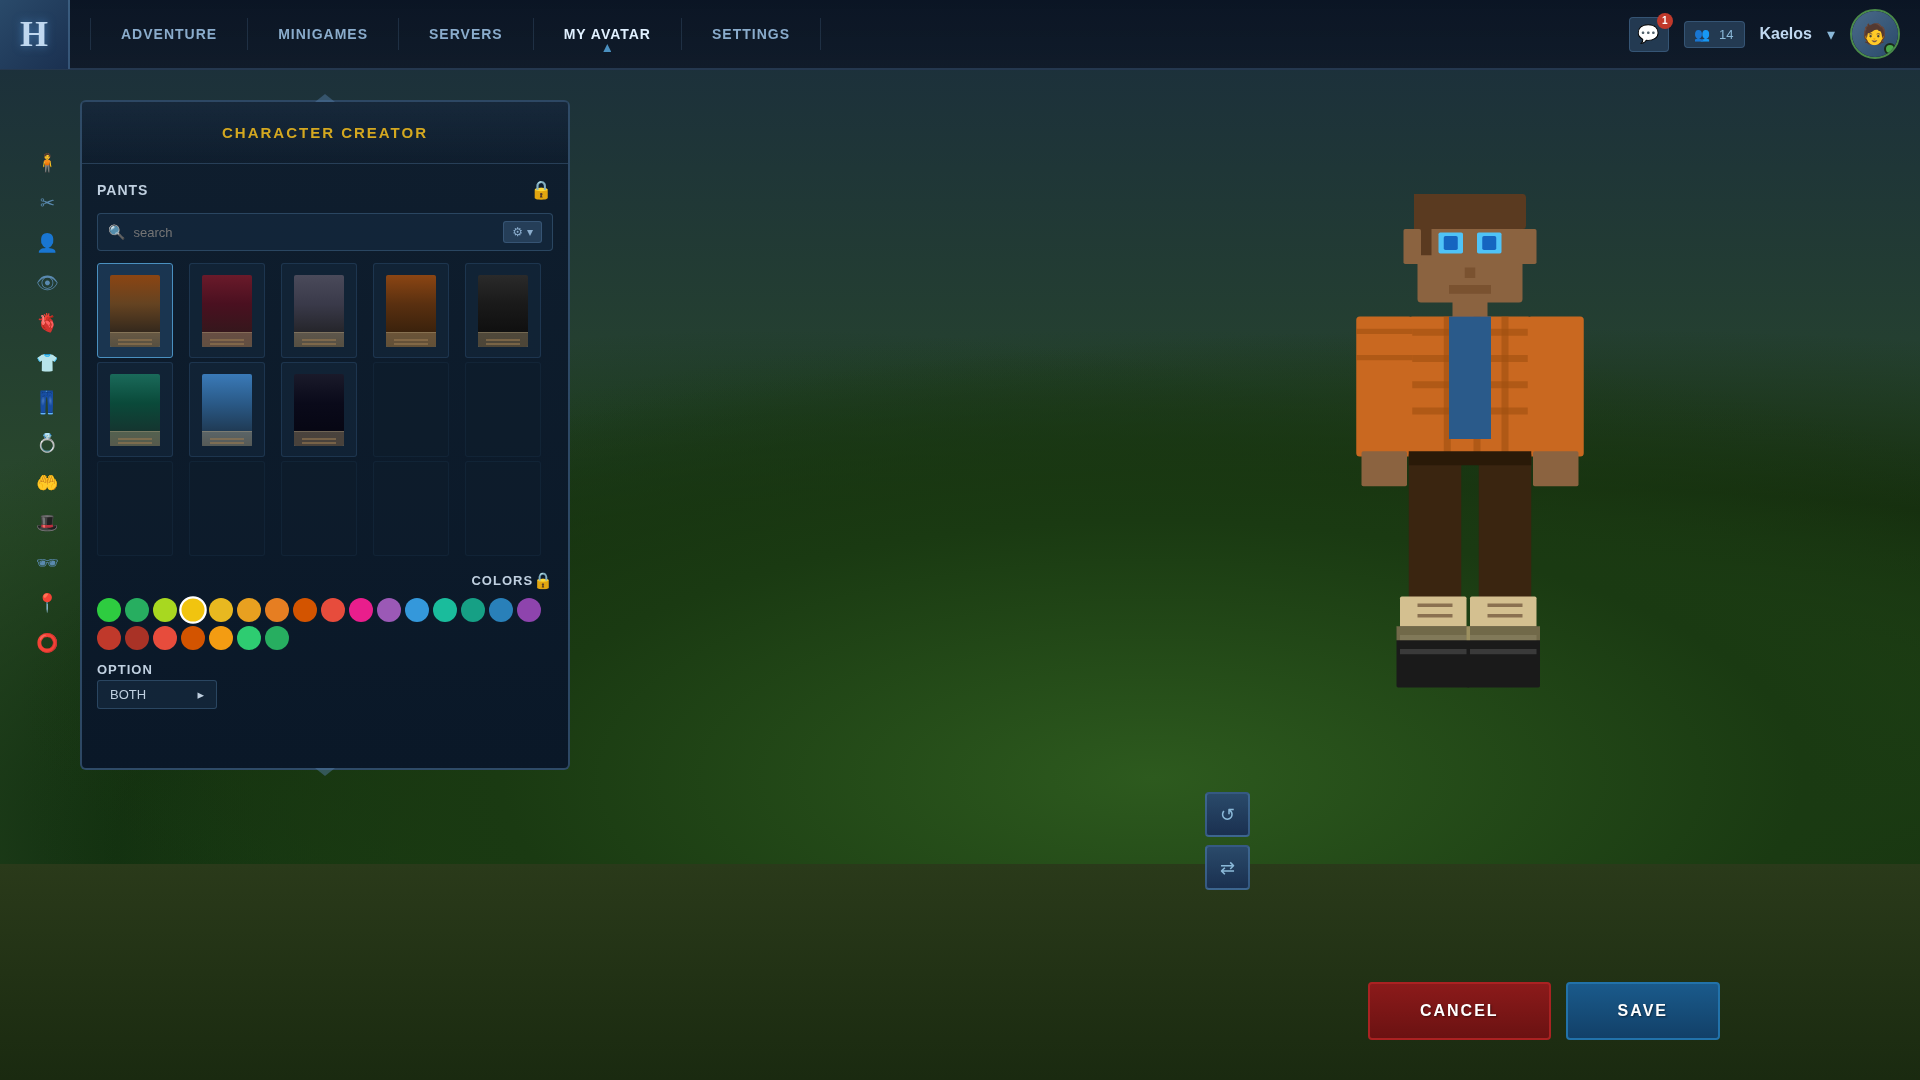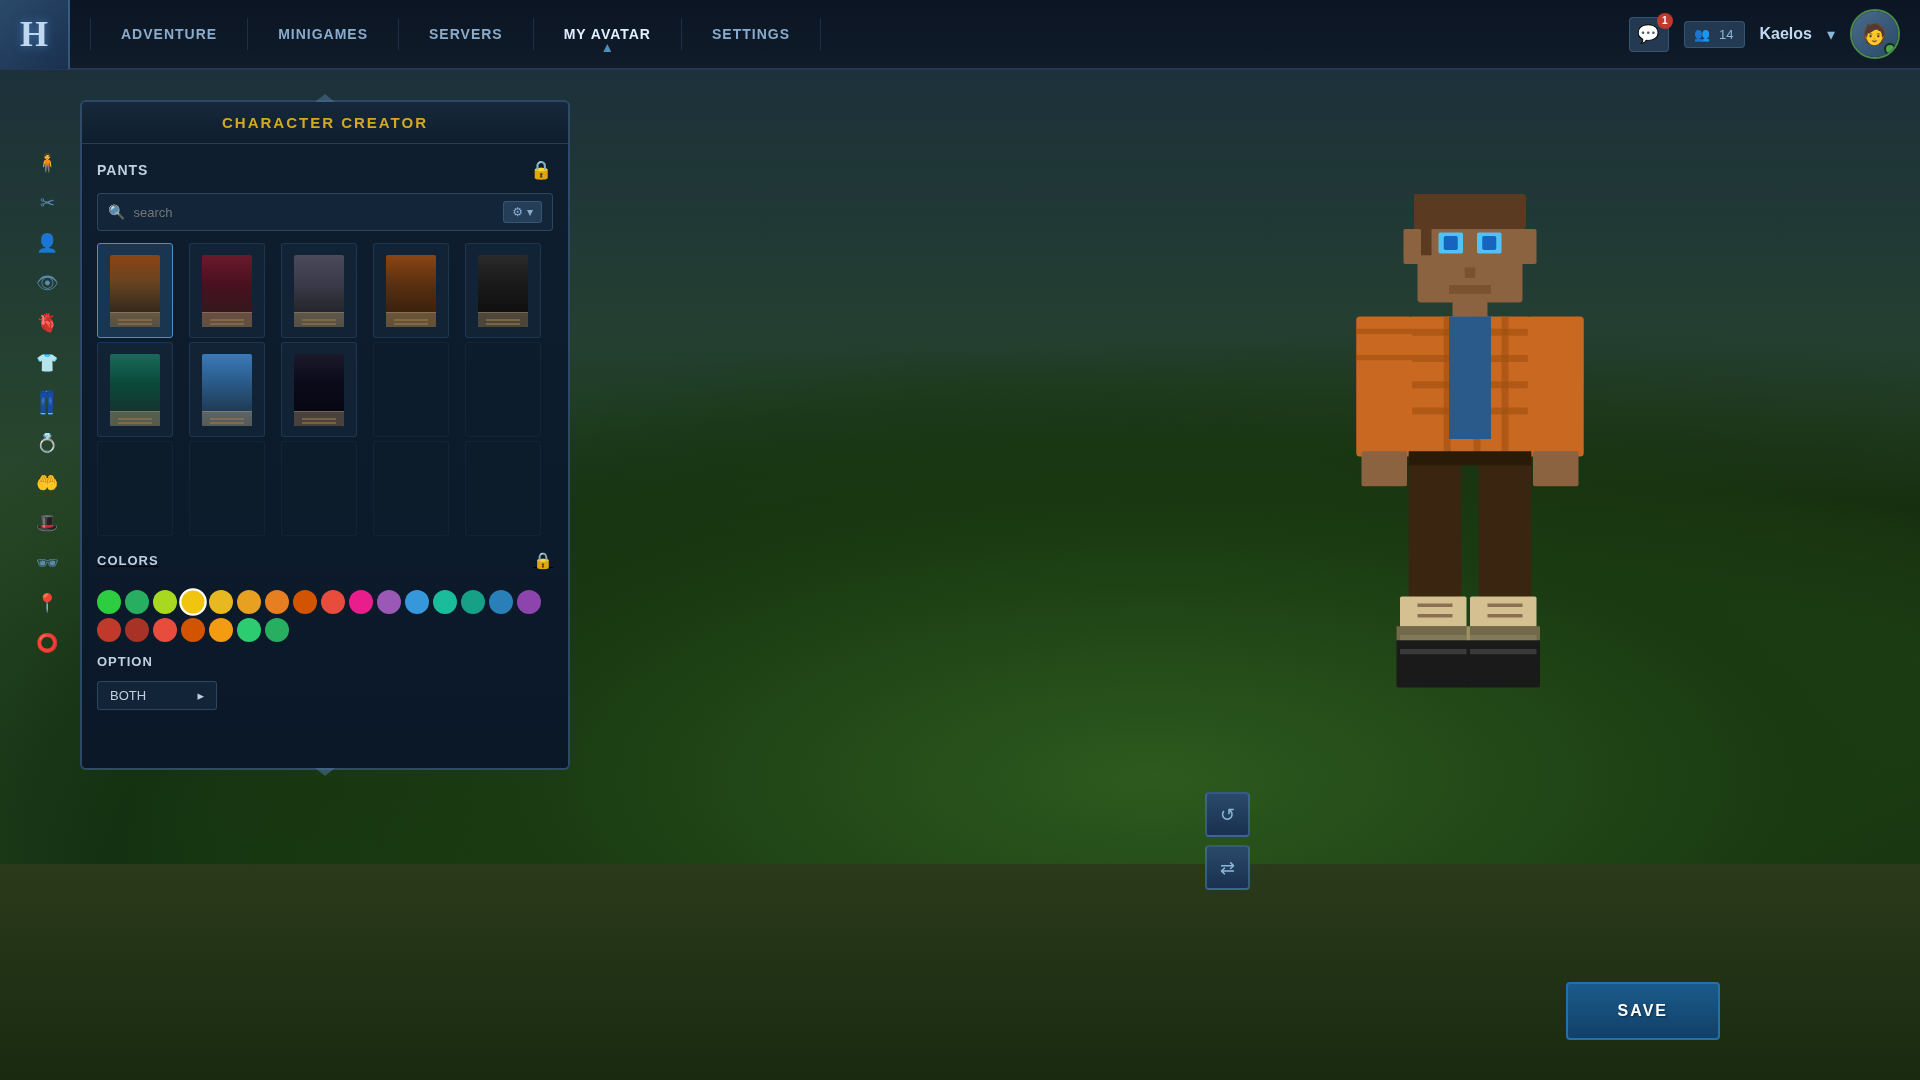--- a/index.html
+++ b/index.html
@@ -198,21 +198,21 @@
       bottom: -8px;
       left: 50%;
       transform: translateX(-50%);
       width: 20px;
       height: 8px;
       background: rgba(80,120,160,0.5);
       clip-path: polygon(0% 0%, 100% 0%, 50% 100%);
     }
     .panel-header {
       text-align: center;
-      padding: 12px;
+      padding: 22px;
       color: #d4a820;
       font-size: 15px;
       font-weight: 700;
       letter-spacing: 2px;
       border-bottom: 1px solid rgba(80,120,160,0.3);
       background: linear-gradient(180deg, rgba(30,50,70,0.5) 0%, transparent 100%);
     }
 
     
     .sidebar-icons {
@@ -334,24 +334,23 @@
     .items-grid::-webkit-scrollbar { width: 6px; }
     .items-grid::-webkit-scrollbar-track { background: rgba(10,20,30,0.5); }
     .items-grid::-webkit-scrollbar-thumb { background: rgba(60,100,140,0.6); border-radius: 3px; }
 
     
     .colors-section {
       margin-bottom: 12px;
     }
     .colors-header {
       display: flex;
-      justify-content: space-between;
-      align-items: center;
-      margin-bottom: 20px;
-      text-decoration: underline;
+      justify-content: flex-end;
+      align-items: center;
+      margin-bottom: 8px;
     }
     .colors-title {
       color: #c0d0e0;
       font-size: 13px;
       font-weight: 700;
       letter-spacing: 1px;
     }
     .color-swatches {
       display: flex;
       flex-wrap: wrap;
@@ -370,21 +369,21 @@
       transform: scale(1.15);
     }
 
     
     .option-section {}
     .option-title {
       color: #c0d0e0;
       font-size: 13px;
       font-weight: 700;
       letter-spacing: 1px;
-      margin-bottom: 12px;
+      margin-bottom: 3px;
     }
     .option-dropdown {
       background: rgba(20,40,60,0.8);
       border: 1px solid rgba(80,120,160,0.4);
       border-radius: 3px;
       padding: 6px 12px;
       color: #c0d0e0;
       font-size: 13px;
       display: flex;
       align-items: center;
@@ -726,14 +725,15 @@
     <rect x="60" y="268" width="38" height="3" fill="#3a3a3a"></rect>
     <rect x="100" y="260" width="38" height="3" fill="#3a3a3a"></rect>
     <rect x="100" y="268" width="38" height="3" fill="#3a3a3a"></rect>
 
     <rect x="58" y="255" width="42" height="8" fill="#c8b878" opacity="0.5"></rect>
     <rect x="98" y="255" width="42" height="8" fill="#c8b878" opacity="0.5"></rect>
   </svg>
 </div>
 
 <div class="bottom-buttons">
+  <button class="btn-cancel">CANCEL</button>
   <button class="btn-save">SAVE</button>
 </div>
 
 </body></html>

